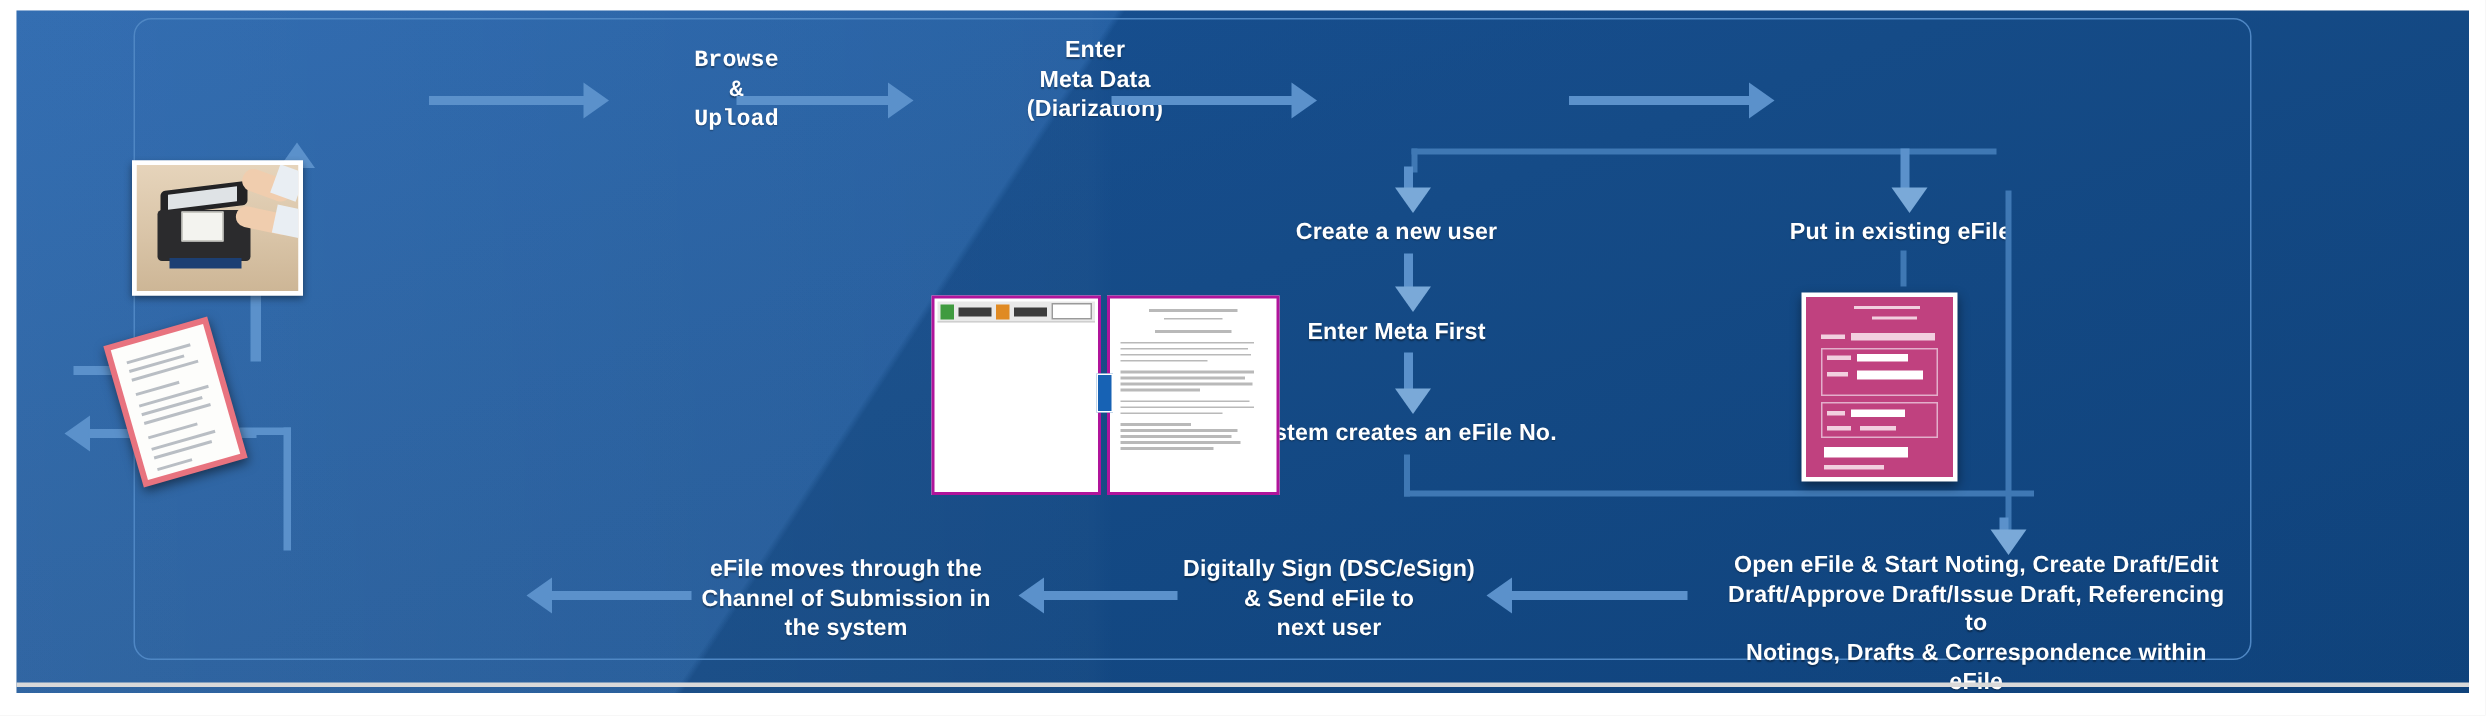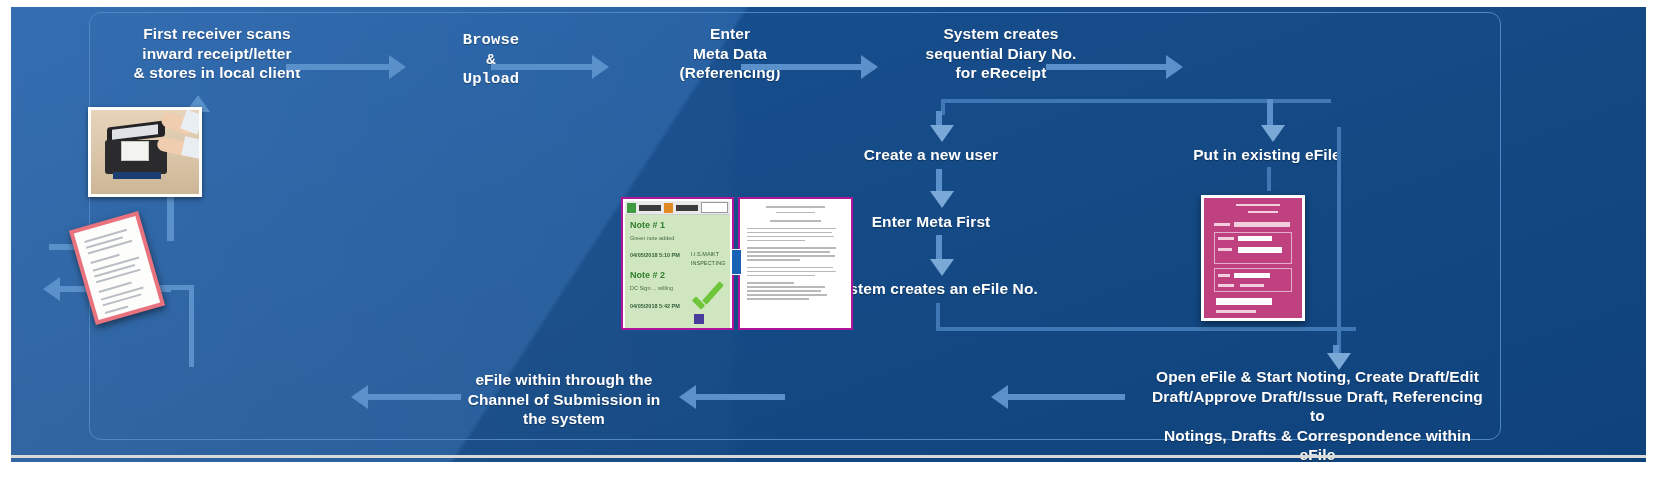--- a/index.html
+++ b/index.html
@@ -116,35 +116,29 @@
 </style>
 </head>
 <body>
 
 <div id="stage">
 
   <div id="slide">
     <div id="sheen"></div>
     <div id="frame"></div>
 
-    <div class="node" style="left:82px;top:17px;width:248px;">First receiver scans
-inward receipt/letter
-&amp; stores in local client</div>
 
     <div class="node" style="left:425px;top:24px;width:110px;font-family:Liberation Mono, monospace;">Browse
 &amp;
 Upload</div>
 
     <div class="node" style="left:630px;top:17px;width:178px;">Enter
 Meta Data
-(Referencing)</div>
-
-    <div class="node" style="left:880px;top:17px;width:220px;">System creates
-sequential Diary No.
-for eReceipt</div>
+(Diarization)</div>
+
 
 
     <div class="conn" style="left:275px;top:48px;">
       <div class="bar" style="left:0;top:9px;width:105px;height:6px;"></div>
       <div class="tri r" style="left:103px;top:0;"></div>
     </div>
 
     <div class="conn" style="left:480px;top:48px;">
       <div class="bar" style="left:0;top:9px;width:103px;height:6px;"></div>
       <div class="tri r" style="left:101px;top:0;"></div>
@@ -230,22 +224,25 @@
     </div>
     <div class="conn" style="left:1316px;top:338px;">
       <div class="bar" style="left:6px;top:0;width:6px;height:10px;"></div>
       <div class="tri d" style="left:0;top:8px;"></div>
     </div>
 
     <div class="node" style="left:1134px;top:360px;width:345px;">Open eFile &amp; Start Noting, Create Draft/Edit
 Draft/Approve Draft/Issue Draft, Referencing to
 Notings, Drafts &amp; Correspondence within eFile</div>
 
-
-    <div class="node" style="left:448px;top:363px;width:210px;">eFile within through  the
+    <div class="node" style="left:768px;top:363px;width:214px;">Digitally Sign (DSC/eSign)
+&amp; Send eFile to
+next user</div>
+
+    <div class="node" style="left:448px;top:363px;width:210px;">eFile moves through  the
 Channel of Submission in
 the system</div>
 
 
     <div class="conn" style="left:980px;top:378px;">
       <div class="tri l" style="left:0;top:0;"></div>
       <div class="bar" style="left:16px;top:9px;width:118px;height:6px;"></div>
     </div>
     <div class="conn" style="left:668px;top:378px;">
       <div class="tri l" style="left:0;top:0;"></div>
@@ -286,32 +283,20 @@
     </div>
 
     <div class="pic" id="doc-pair" style="background:transparent;box-shadow:none;">
       <div id="noting">
         <div class="toolbar">
           <div class="tb1"></div>
             <div class="tb1b"></div>
           <div class="tb2"></div>
             <div class="tb2b"></div>
           <div class="tb3"></div>
-        </div>
-        <div class="sheet">
-          <div class="h" style="left:5px;top:5px;">Note # 1</div>
-          <div class="t" style="left:5px;top:20px;">Green note added</div>
-          <div class="t" style="left:5px;top:37px;font-weight:700;color:#33603a;">04/05/2018 5:10 PM</div>
-          <div class="t" style="left:66px;top:36px;color:#33603a;">I.I.S.MAIKT</div>
-          <div class="t" style="left:66px;top:45px;color:#33603a;">INSPECT.ING</div>
-          <div class="h" style="left:5px;top:55px;">Note # 2</div>
-          <div class="t" style="left:5px;top:70px;">DC Sign ... willing</div>
-          <div class="t" style="left:5px;top:88px;font-weight:700;color:#33603a;">04/05/2018 5:42 PM</div>
-          <div class="chk"></div>
-          <div class="stamp"></div>
         </div>
       </div>
       <div id="doc-white">
         <i style="width:60%;margin:2px auto 4px;"></i>
         <i style="width:40%;margin:0 auto 7px;"></i>
         <i style="width:52%;margin:0 auto 6px;"></i>
         <i style="width:92%;"></i>
           <i style="width:88%;"></i>
           <i style="width:90%;"></i>
         <i style="width:60%;margin-bottom:6px;"></i>

